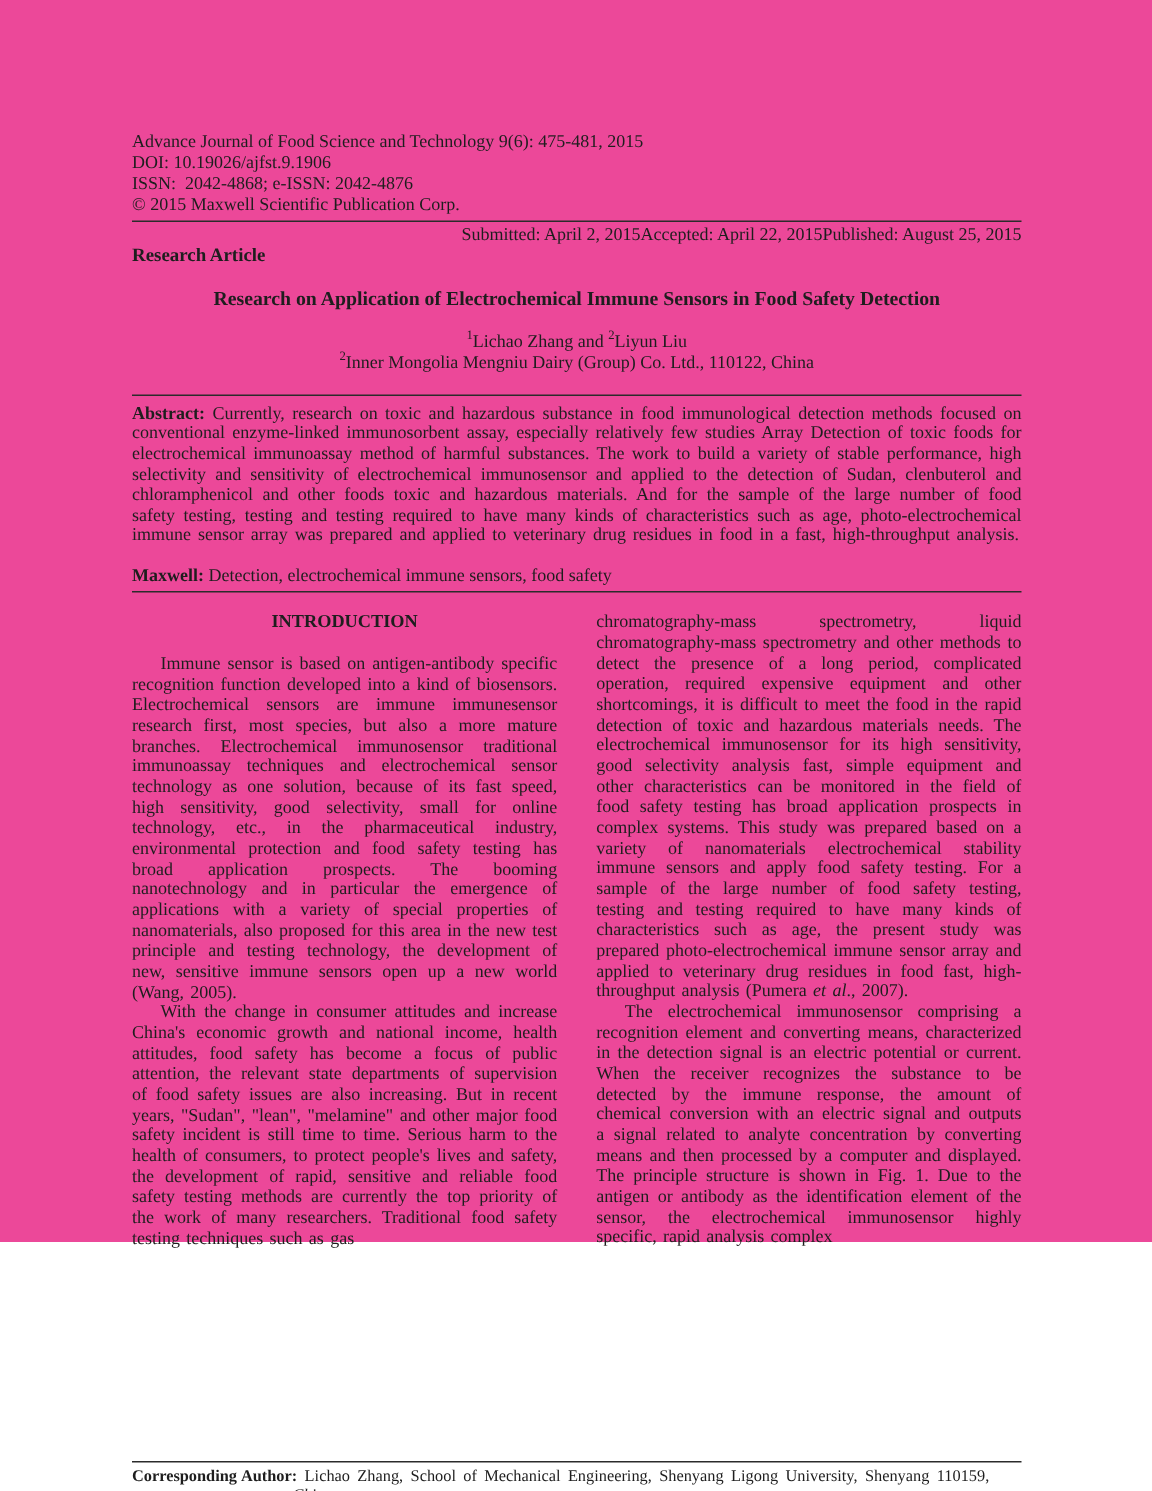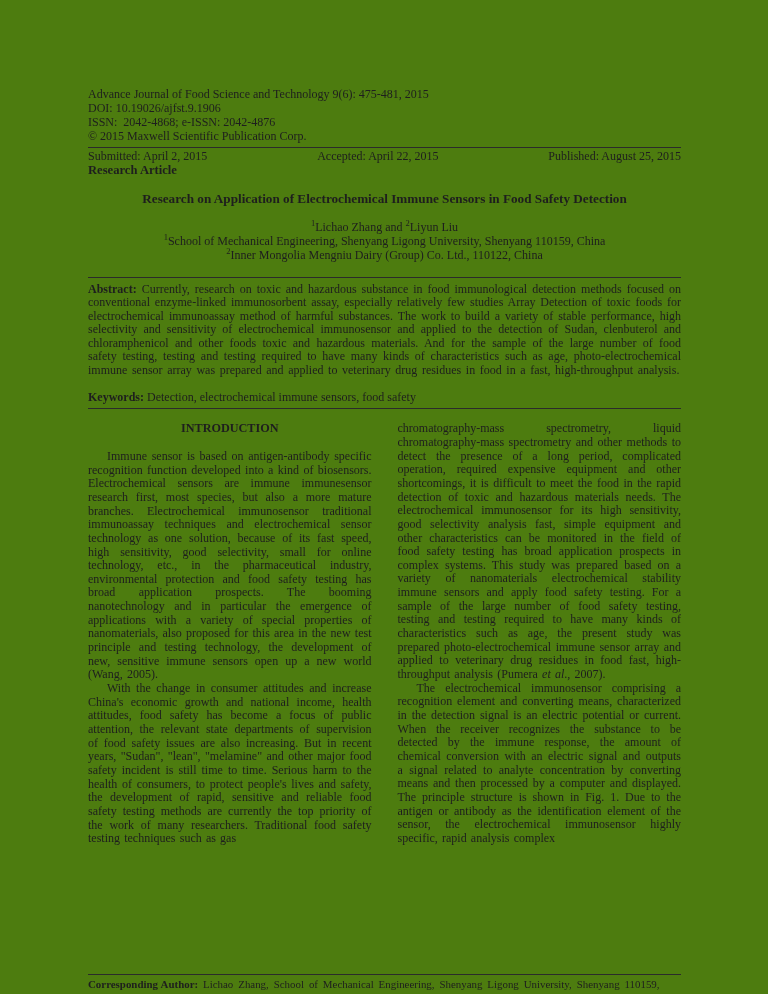--- a/index.html
+++ b/index.html
@@ -4,31 +4,31 @@
 <style>
   * { margin: 0; padding: 0; box-sizing: border-box; }
   html, body { background: #ffffff; }
   body {
     width: 768px; height: 994px;
     font-family: "Liberation Serif", serif;
     color: #1e1e1e;
     position: relative;
     overflow: hidden;
   }
-  .page { position: relative; width: 768px; height: 994px; background: #4d7c0f; }
+  .page { position: relative; width: 768px; height: 828px; background: #ec4899; }
   .content { position: absolute; left: 88px; top: 88px; width: 593px; }
 
   
   .masthead { font-size: 12px; line-height: 13.9px; }
   .masthead div { white-space: pre-wrap; }
   .rule { border: 0; border-top: 1.6px solid #2b2b2b; height: 0; }
   .rule-thin { border: 0; border-top: 1.1px solid #2b2b2b; height: 0; }
   .masthead-rule { margin-top: 3px; }
   .dates-row {
-    display: flex; justify-content: space-between;
+    display: flex; justify-content: flex-end;
     font-size: 12px; line-height: 14px; padding-top: 1.5px;
   }
 
   
   .article-type { font-size: 12.6px; font-weight: bold; }
   .paper-title { font-size: 13.2px; font-weight: bold; text-align: center; margin-top: 13px; }
   .authors { font-size: 12px; text-align: center; margin-top: 14px; line-height: 13.8px; }
   .affiliation { font-size: 12px; text-align: center; line-height: 13.8px; }
   sup { font-size: 8.5px; line-height: 0; vertical-align: super; }
 
@@ -77,28 +77,27 @@
       <span>Accepted: April 22, 2015</span>
       <span>Published: August 25, 2015</span>
     </div>
 
     <div class="article-type">Research Article</div>
 
     <h1 class="paper-title">Research on Application of Electrochemical Immune Sensors in Food Safety Detection</h1>
 
     <div class="authors"><sup>1</sup><span>Lichao Zhang and </span><sup>2</sup><span>Liyun Liu</span></div>
 
-    <div class="affiliation"><sup>1</sup><span>School of Mechanical Engineering, Shenyang Ligong University, Shenyang 110159, China</span></div>
     <div class="affiliation"><sup>2</sup><span>Inner Mongolia Mengniu Dairy (Group) Co. Ltd., 110122, China</span></div>
 
     <hr class="rule-thin abstract-rule">
 
     <p class="abstract-p"><b>Abstract:</b> <span>Currently, research on toxic and hazardous substance in food immunological detection methods focused on conventional enzyme-linked immunosorbent assay, especially relatively few studies Array Detection of toxic foods for electrochemical immunoassay method of harmful substances. The work to build a variety of stable performance, high selectivity and sensitivity of electrochemical immunosensor and applied to the detection of Sudan, clenbuterol and chloramphenicol and other foods toxic and hazardous materials. And for the sample of the large number of food safety testing, testing and testing required to have many kinds of characteristics such as age, photo-electrochemical immune sensor array was prepared and applied to veterinary drug residues in food in a fast, high-throughput analysis.</span></p>
 
-    <p class="keywords-p"><b>Keywords:</b> <span>Detection, electrochemical immune sensors, food safety</span></p>
+    <p class="keywords-p"><b>Maxwell:</b> <span>Detection, electrochemical immune sensors, food safety</span></p>
 
     <hr class="rule-thin keywords-rule">
 
     <div class="columns">
       <div class="col">
         <h2 class="section-heading">INTRODUCTION</h2>
         <p class="indent after-heading">Immune sensor is based on antigen-antibody specific recognition function developed into a kind of biosensors. Electrochemical sensors are immune immunesensor research first, most species, but also a more mature branches. Electrochemical immunosensor traditional immunoassay techniques and electrochemical sensor technology as one solution, because of its fast speed, high sensitivity, good selectivity, small for online technology, etc., in the pharmaceutical industry, environmental protection and food safety testing has broad application prospects. The booming nanotechnology and in particular the emergence of applications with a variety of special properties of nanomaterials, also proposed for this area in the new test principle and testing technology, the development of new, sensitive immune sensors open up a new world (Wang, 2005).</p>
         <p class="indent">With the change in consumer attitudes and increase China's economic growth and national income, health attitudes, food safety has become a focus of public attention, the relevant state departments of supervision of food safety issues are also increasing. But in recent years, "Sudan", "lean", "melamine" and other major food safety incident is still time to time. Serious harm to the health of consumers, to protect people's lives and safety, the development of rapid, sensitive and reliable food safety testing methods are currently the top priority of the work of many researchers. Traditional food safety testing techniques such as gas</p>
       </div>
       <div class="col">

